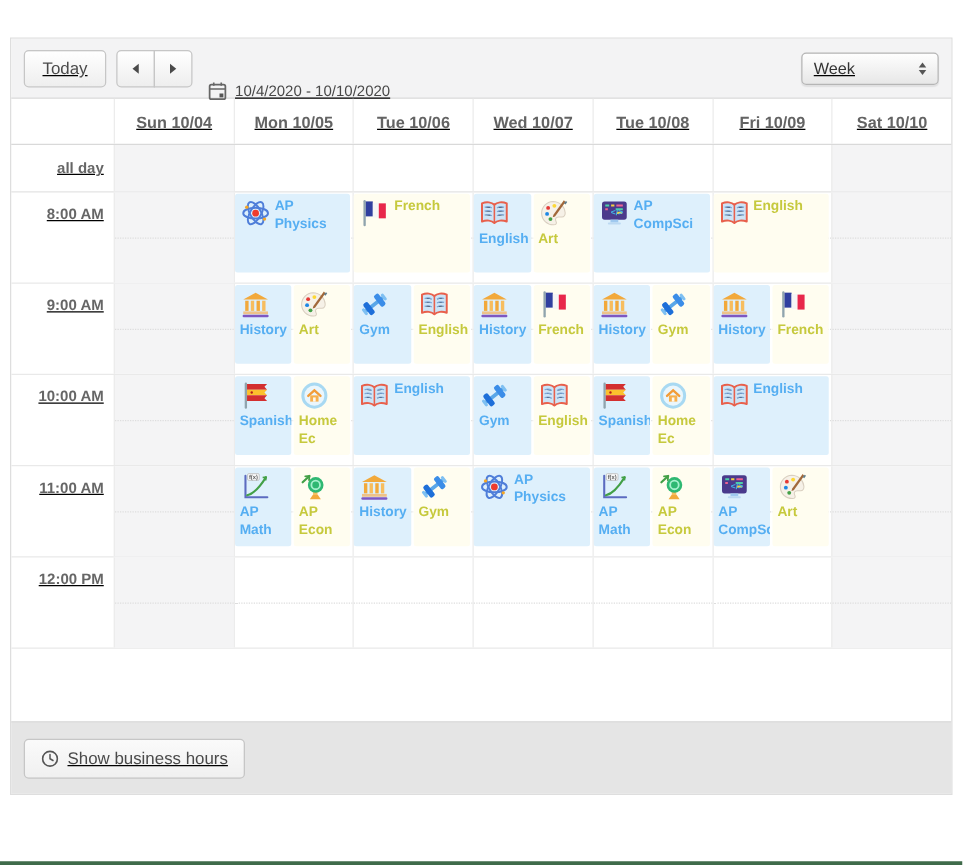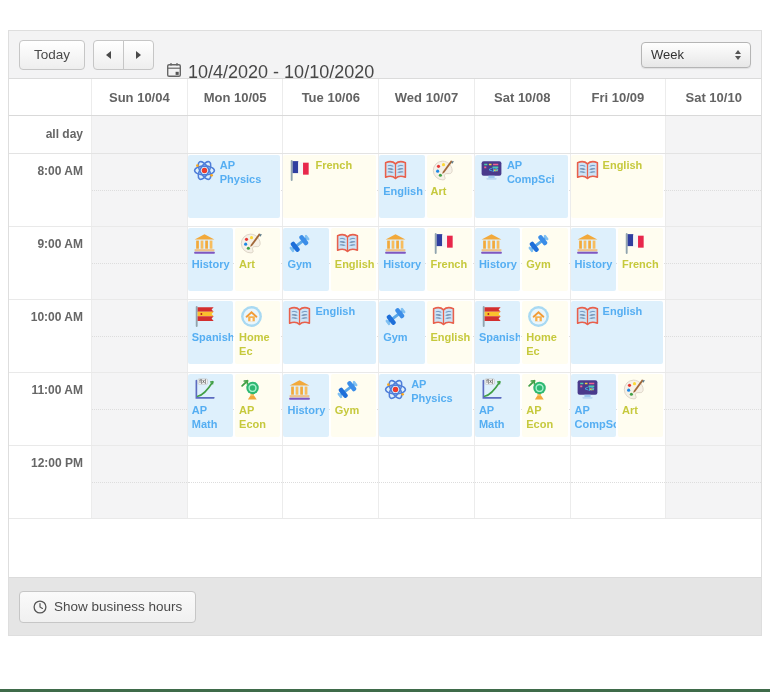--- a/index.html
+++ b/index.html
@@ -6,34 +6,34 @@
     --ev-blue-bg:#def0fc; --ev-blue-tx:#55aef2;
     --ev-yel-bg:#fffdf0;  --ev-yel-tx:#c6c93d;
     --nonwork:#f4f4f5;    --bottombar:#3f6b4a;
     --grid-line:#ececec;  --row-line:#e9e9e9;
   }
   *{box-sizing:border-box; margin:0; padding:0;}
   html,body{width:770px;height:692px;background:#fff;overflow:hidden;
     font-family:"Liberation Sans", sans-serif;}
   body{position:relative;}
 
-  .scheduler{position:absolute;left:8px;top:30px;width:754px;border:1px solid #dedede;background:#fff;}
+  .scheduler{position:absolute;left:8px;top:30px;width:754px;border:1px solid #dedede;background:#fff;text-decoration:underline;}
 
   
   .toolbar{height:48px;background:#f3f3f4;border-bottom:1px solid #dbdbdb;display:flex;align-items:center;padding:0 10px;}
   .btn{background:linear-gradient(#ffffff,#eeeeee);border:1px solid #c6c6c6;border-radius:4px;
        color:#4a4a4a;font-size:13.5px;font-family:inherit;cursor:pointer;display:inline-flex;align-items:center;justify-content:center;}
   .btn-today{height:30px;padding:0 14px;}
   .nav-group{display:flex;margin-left:8px;}
   .btn-nav{width:31px;height:30px;}
   .btn-nav.prev{border-radius:4px 0 0 4px;}
   .btn-nav.next{border-radius:0 4px 4px 0;margin-left:-1px;}
   .tri-l{width:0;height:0;border-top:4px solid transparent;border-bottom:4px solid transparent;border-right:5px solid #4a4a4a;}
   .tri-r{width:0;height:0;border-top:4px solid transparent;border-bottom:4px solid transparent;border-left:5px solid #4a4a4a;}
-  .date-wrap{margin-left:12px;display:flex;gap:6px;font-size:18px;color:#474747;cursor:pointer;margin-top:36px;}
+  .date-wrap{margin-left:12px;display:flex;align-items:center;gap:6px;font-size:12px;color:#474747;cursor:pointer;margin-top:36px;}
   .spacer{flex:1;}
   .view-select{width:110px;height:26px;border:1px solid #b5b5b5;border-radius:4px;
     background:linear-gradient(#fefefe,#e7e7e7);display:flex;align-items:center;padding:11px 9px;
     font-size:13px;color:#333;cursor:pointer;box-shadow:0 1px 1px rgba(0,0,0,.08);}
   .view-select .lbl{flex:1;}
   .spin{display:flex;flex-direction:column;gap:2px;align-items:center;}
   .spin .up{width:0;height:0;border-left:3.5px solid transparent;border-right:3.5px solid transparent;border-bottom:4.5px solid #555;}
   .spin .dn{width:0;height:0;border-left:3.5px solid transparent;border-right:3.5px solid transparent;border-top:4.5px solid #555;}
 
   
@@ -103,21 +103,21 @@
       </span>
     </span>
   </div>
 
   <div class="hdr-row">
     <div class="gutter"></div>
   <div class="day-hdr">Sun 10/04</div>
       <div class="day-hdr">Mon 10/05</div>
       <div class="day-hdr">Tue 10/06</div>
       <div class="day-hdr">Wed 10/07</div>
-      <div class="day-hdr">Sat 10/08</div>
+      <div class="day-hdr">Tue 10/08</div>
       <div class="day-hdr">Fri 10/09</div>
       <div class="day-hdr">Sat 10/10</div>
     </div>
 
   <div class="allday-row">
     <div class="allday-lbl">all day</div>
   <div class="allday-cell nonwork"></div>
       <div class="allday-cell"></div>
       <div class="allday-cell"></div>
       <div class="allday-cell"></div>

